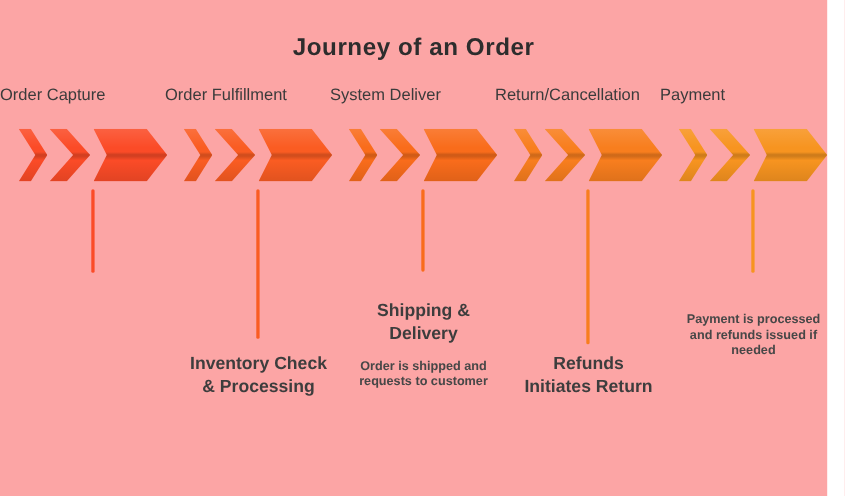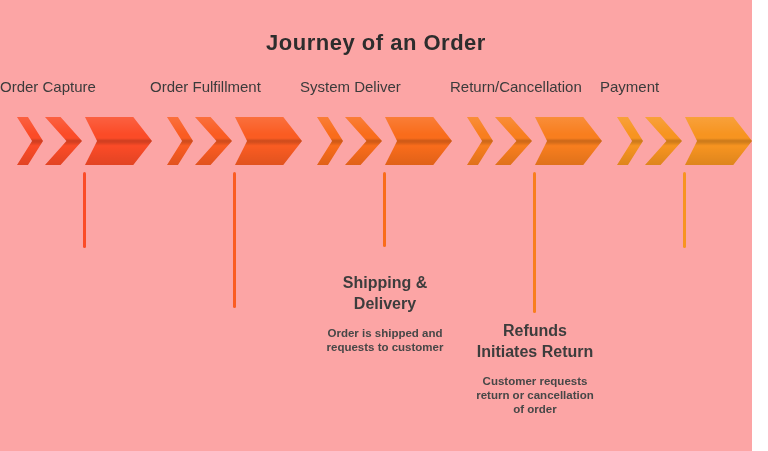--- a/index.html
+++ b/index.html
@@ -131,20 +131,22 @@
 
   <div class="stage stage-2">
     <div class="stage-label">Order Fulfillment</div>
     <div class="arrow-group">
       <div class="shape chev chev-1" style="background-color: rgb(250, 92, 34);"></div>
       <div class="shape chev chev-2" style="background-color: rgb(250, 92, 34);"></div>
       <div class="shape big-arrow" style="background-color: rgb(250, 92, 34);"></div>
     </div>
     <div class="connector" style="background-color: rgb(250, 92, 34);"></div>
     <div class="callout">
+      <div class="callout-title">Inventory Check
+&amp; Processing</div>
     </div>
   </div>
 
   <div class="stage stage-3">
     <div class="stage-label">System Deliver</div>
     <div class="arrow-group">
       <div class="shape chev chev-1" style="background-color: rgb(249, 108, 27);"></div>
       <div class="shape chev chev-2" style="background-color: rgb(249, 108, 27);"></div>
       <div class="shape big-arrow" style="background-color: rgb(249, 108, 27);"></div>
     </div>
@@ -161,31 +163,31 @@
     <div class="stage-label">Return/Cancellation</div>
     <div class="arrow-group">
       <div class="shape chev chev-1" style="background-color: rgb(248, 126, 30);"></div>
       <div class="shape chev chev-2" style="background-color: rgb(248, 126, 30);"></div>
       <div class="shape big-arrow" style="background-color: rgb(248, 126, 30);"></div>
     </div>
     <div class="connector" style="background-color: rgb(248, 126, 30);"></div>
     <div class="callout">
       <div class="callout-title">Refunds
 Initiates Return</div>
-      <div class="callout-desc">Customer requests
-return or cancellation
-of order</div>
     </div>
   </div>
 
   <div class="stage stage-5">
     <div class="stage-label">Payment</div>
     <div class="arrow-group">
       <div class="shape chev chev-1" style="background-color: rgb(247, 148, 32);"></div>
       <div class="shape chev chev-2" style="background-color: rgb(247, 148, 32);"></div>
       <div class="shape big-arrow" style="background-color: rgb(247, 148, 32);"></div>
     </div>
     <div class="connector" style="background-color: rgb(247, 148, 32);"></div>
     <div class="callout">
+      <div class="callout-desc">Payment is processed
+and refunds issued if
+needed</div>
     </div>
   </div>
 
 </div>
 
 </body></html>

